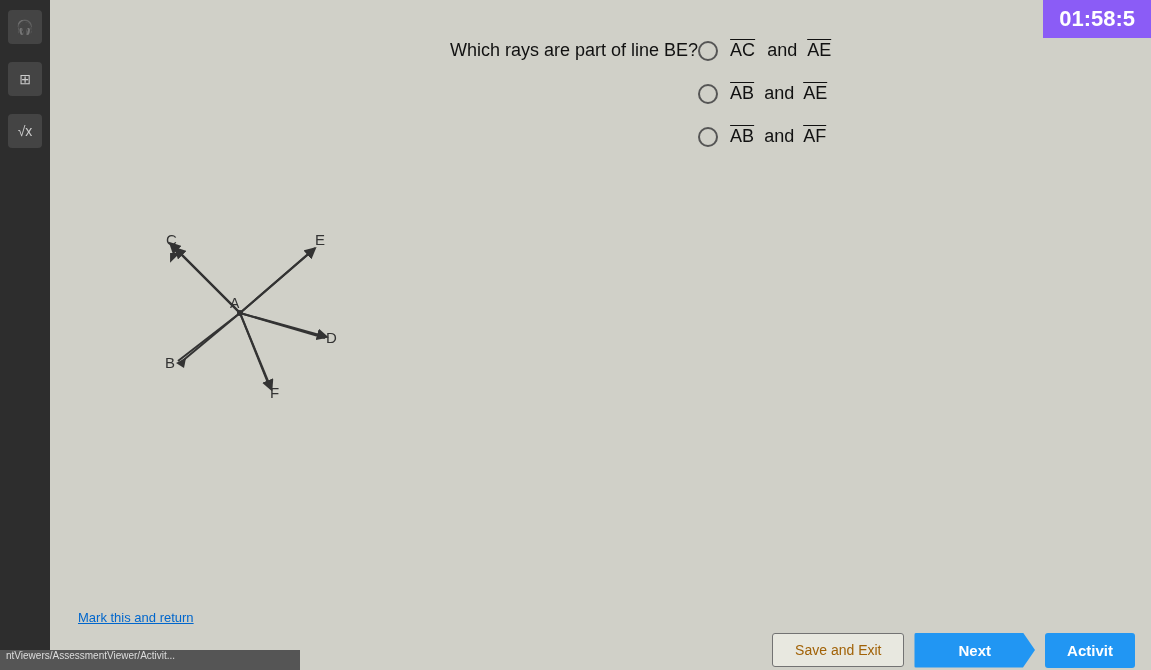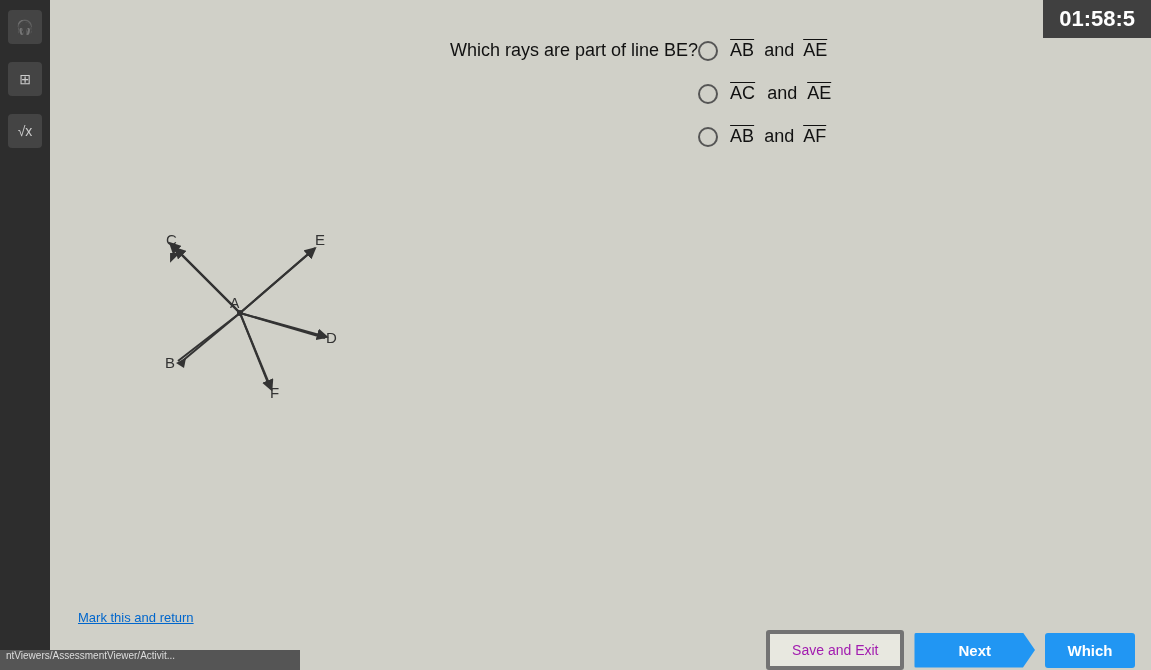--- a/index.html
+++ b/index.html
@@ -9,21 +9,21 @@
       background: #2d2d2d;
       font-family: Arial, sans-serif;
       overflow: hidden;
       position: relative;
     }
 
     
     .top-bar {
       position: absolute;
       top: 0; right: 0;
-      background: #404040;
+      background: #8b5cf6;
       color: white;
       font-size: 22px;
       font-weight: bold;
       padding: 6px 16px;
       z-index: 10;
     }
 
     
     .left-sidebar {
       position: absolute;
@@ -113,22 +113,22 @@
     .mark-return-link {
       color: #0066cc;
       font-size: 13px;
       text-decoration: underline;
       cursor: pointer;
       margin-right: auto;
     }
 
     .btn-save-exit {
       background: #e8e8e0;
-      border: 4px solid #737373;
-      color: #a21caf;
+      border: 1px solid #737373;
+      color: #a16207;
       font-size: 14px;
       padding: 8px 22px;
       cursor: pointer;
       border-radius: 3px;
     }
 
     .btn-next {
       background: #2196F3;
       border: none;
       color: white;
@@ -275,43 +275,43 @@
         <text x="35" y="175" font-size="15" fill="#333" font-family="Arial">B</text>
         <text x="196" y="150" font-size="15" fill="#333" font-family="Arial">D</text>
         <text x="140" y="205" font-size="15" fill="#333" font-family="Arial">F</text>
       </svg>
     </div>
 
     <div class="question-area">
       <div class="question-text">Which rays are part of line BE?</div>
 
       <div class="options-list">
-
-        <div class="option-item">
-          <div class="radio-circle"></div>
-          <span class="option-label">
-            <span style="text-decoration: overline;">AB</span>
-            &nbsp;and&nbsp;
-            <span style="text-decoration: overline;">AE</span>
-          </span>
-        </div>
 
         <div class="option-item">
           <div class="radio-circle"></div>
           <span class="option-label">
             <span style="position:relative; display:inline-block; margin-right:2px;">
               <span style="text-decoration: overline;">AC</span>
             </span>
             &nbsp;and&nbsp;
             <span style="position:relative; display:inline-block;">
               <span style="text-decoration: overline;">AE</span>
             </span>
           </span>
         </div>
 
+        <div class="option-item">
+          <div class="radio-circle"></div>
+          <span class="option-label">
+            <span style="text-decoration: overline;">AB</span>
+            &nbsp;and&nbsp;
+            <span style="text-decoration: overline;">AE</span>
+          </span>
+        </div>
+
 
         <div class="option-item">
           <div class="radio-circle"></div>
           <span class="option-label">
             <span style="text-decoration: overline;">AB</span>
             &nbsp;and&nbsp;
             <span style="text-decoration: overline;">AF</span>
           </span>
         </div>
 
@@ -319,20 +319,20 @@
     </div>
   </div>
 
   <div class="footer-row">
     <div class="mark-row">
       <a class="mark-return-link">Mark this and return</a>
     </div>
     <div class="button-row">
       <button class="btn-save-exit">Save and Exit</button>
       <button class="btn-next">Next</button>
-      <button class="btn-submit">Which</button>
+      <button class="btn-submit">Activit</button>
     </div>
   </div>
 </div>
 
 <div class="url-bar">
   <span>ntViewers/AssessmentViewer/Activit...</span>
 </div>
 
 </body></html>

